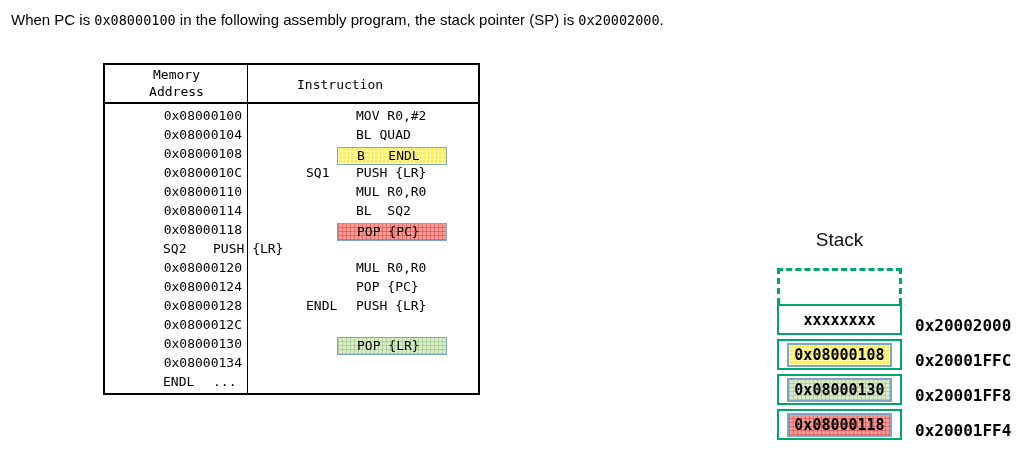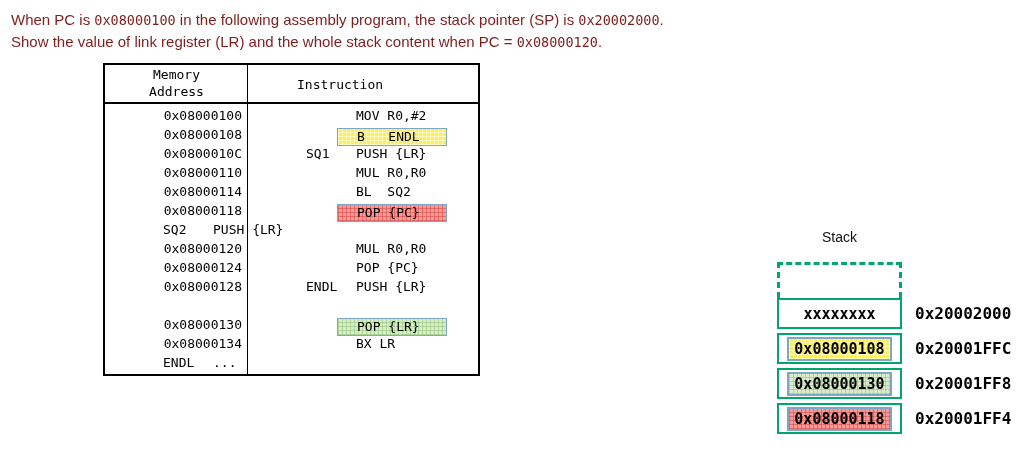--- a/index.html
+++ b/index.html
@@ -2,21 +2,21 @@
 <html style="--stack-green: #00A76A; --hl-border: #7FA5C9;"><head>
 <meta charset="utf-8">
 <style>
   html,body{margin:0;padding:0;background:#fff;}
   .canvas{
     position:relative;width:1024px;height:455px;background:#ffffff;
     overflow:hidden;font-family:"Liberation Sans",sans-serif;color:#000;
   }
 
   
-  .question{position:absolute;left:11px;top:9px;font-size:15px;line-height:21px;color:#7f1d1d;}
+  .question{position:absolute;left:11px;top:9px;font-size:15px;line-height:21px;color:#000000;}
   .question .mono{font-family:"DejaVu Sans Mono",monospace;font-size:13.5px;}
 
   
   .mem-table{
     position:absolute;left:103px;top:63px;width:377px;
     border:2px solid #000;background:#fff;box-sizing:border-box;
     font-family:"DejaVu Sans Mono",monospace;font-size:13px;
   }
   .tdivider{position:absolute;top:0;bottom:0;left:142px;width:1px;background:#000;}
   .thead{display:flex;height:37px;border-bottom:2px solid #000;}
@@ -39,27 +39,27 @@
   .trow .hl{
     display:inline-block;box-sizing:border-box;width:110px;height:18px;
     margin-left:-19px;padding-left:19px;line-height:15.5px;vertical-align:top;margin-top:3px;
   }
   .hl-yellow{--hl-bg:#FBEF54;--hl-line:rgba(255,255,255,0.55);}
   .hl-red{--hl-bg:#F59A95;--hl-line:rgba(205,45,45,0.40);}
   .hl-green{--hl-bg:#D9ECC7;--hl-line:rgba(120,180,95,0.40);}
 
   
   .stack-panel{position:absolute;left:777px;top:229px;width:247px;}
-  .stack-title{width:125px;text-align:center;font-size:14px;color:#111;}
+  .stack-title{width:125px;text-align:center;font-size:19px;color:#111;}
   .stack-dashed{
     width:125px;height:36px;box-sizing:border-box;margin-top:17px;
     border:3px dashed var(--stack-green,#00A76A);border-bottom:none;
   }
   .stack-rows{}
-  .srow{display:flex;align-items:center;}
+  .srow{display:flex;align-items:flex-end;}
   .srow + .srow{margin-top:4px;}
   .scell{
     width:125px;height:31px;box-sizing:border-box;background:#fff;
     border:2px solid var(--stack-green,#00A76A);
     display:flex;align-items:center;justify-content:center;
   }
   .sval{
     font-family:"DejaVu Sans Mono",monospace;font-weight:bold;font-size:15px;color:#000;
   }
   .sval.hl{padding:1px 5px;border-width:2px;}
@@ -68,48 +68,48 @@
     font-weight:bold;font-size:16px;color:#000;
   }
 </style>
 </head>
 <body>
 
 <div class="canvas">
 
   <div class="question">
     <div><span>When PC is </span><span class="mono">0x08000100</span><span> in the following assembly program, the stack pointer (SP) is </span><span class="mono">0x20002000</span><span>.</span></div>
-    <div><span>Show the value of link register (LR) and the whole stack content when PC = </span><span class="mono">0x08000120</span><span>.</span></div>
   </div>
 
   <div class="mem-table">
     <div class="tdivider"></div>
     <div class="thead">
       <div class="th-addr">
         <div>Memory</div>
         <div>Address</div>
       </div>
       <div class="th-instr">
         <div>Instruction</div>
       </div>
     </div>
     <div class="tbody">
         <div class="trow"><div class="tcell-addr">0x08000100</div><div class="tcell-instr"><span class="tlabel"></span><span class="tinstr">MOV R0,#2</span></div></div>
+        <div class="trow"><div class="tcell-addr">0x08000104</div><div class="tcell-instr"><span class="tlabel"></span><span class="tinstr">BL QUAD</span></div></div>
         <div class="trow"><div class="tcell-addr">0x08000108</div><div class="tcell-instr"><span class="tlabel"></span><span class="tinstr hl hl-yellow">B   ENDL</span></div></div>
         <div class="trow"><div class="tcell-addr">0x0800010C</div><div class="tcell-instr"><span class="tlabel">SQ1</span><span class="tinstr">PUSH {LR}</span></div></div>
         <div class="trow"><div class="tcell-addr">0x08000110</div><div class="tcell-instr"><span class="tlabel"></span><span class="tinstr">MUL R0,R0</span></div></div>
         <div class="trow"><div class="tcell-addr">0x08000114</div><div class="tcell-instr"><span class="tlabel"></span><span class="tinstr">BL  SQ2</span></div></div>
         <div class="trow"><div class="tcell-addr">0x08000118</div><div class="tcell-instr"><span class="tlabel"></span><span class="tinstr hl hl-red">POP {PC}</span></div></div>
         <div class="trow"><div class="tcell-instr"><span class="tlabel">SQ2</span><span class="tinstr">PUSH {LR}</span></div></div>
         <div class="trow"><div class="tcell-addr">0x08000120</div><div class="tcell-instr"><span class="tlabel"></span><span class="tinstr">MUL R0,R0</span></div></div>
         <div class="trow"><div class="tcell-addr">0x08000124</div><div class="tcell-instr"><span class="tlabel"></span><span class="tinstr">POP {PC}</span></div></div>
         <div class="trow"><div class="tcell-addr">0x08000128</div><div class="tcell-instr"><span class="tlabel">ENDL</span><span class="tinstr">PUSH {LR}</span></div></div>
-        <div class="trow"></div>
+        <div class="trow"><div class="tcell-addr">0x0800012C</div></div>
         <div class="trow"><div class="tcell-addr">0x08000130</div><div class="tcell-instr"><span class="tlabel"></span><span class="tinstr hl hl-green">POP {LR}</span></div></div>
-        <div class="trow"><div class="tcell-addr">0x08000134</div><div class="tcell-instr"><span class="tlabel"></span><span class="tinstr">BX LR</span></div></div>
+        <div class="trow"><div class="tcell-addr">0x08000134</div></div>
         <div class="trow"><div class="tcell-instr"><span class="tlabel">ENDL</span><span class="tinstr">...</span></div></div>
       </div>
   </div>
 
   <div class="stack-panel">
     <div class="stack-title">Stack</div>
     <div class="stack-dashed"></div>
     <div class="stack-rows">
         <div class="srow">
           <div class="scell">

